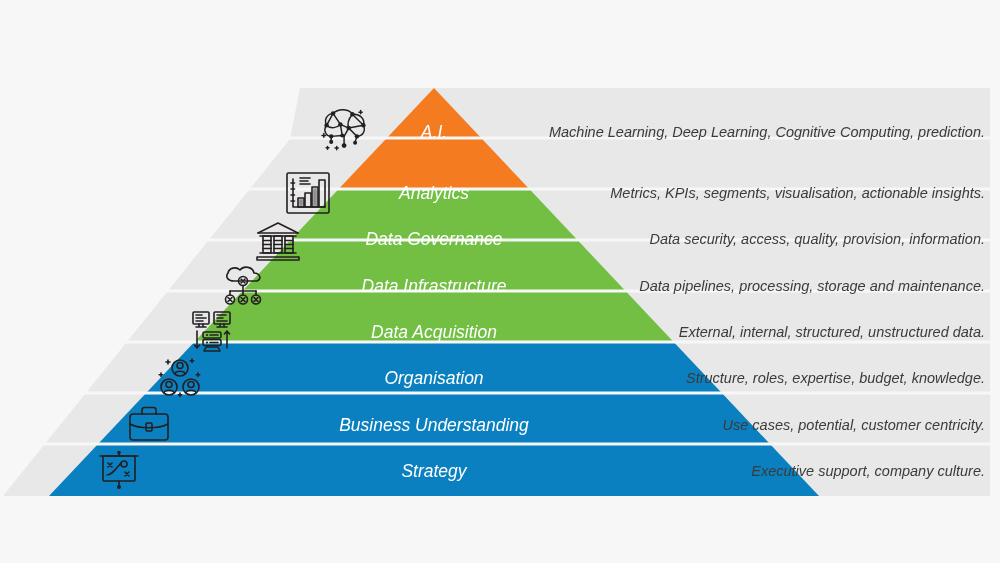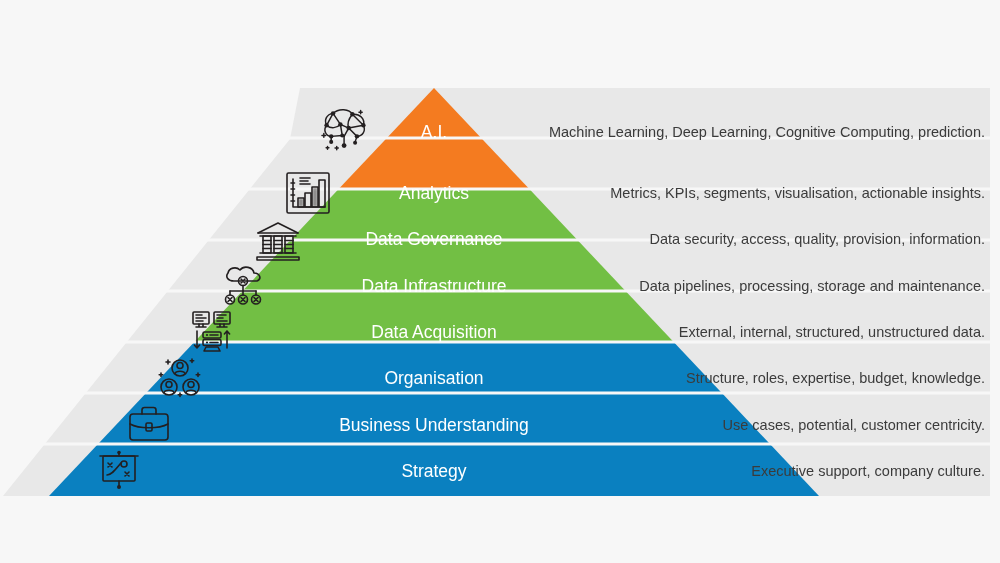--- a/index.html
+++ b/index.html
@@ -10,20 +10,21 @@
     width: 1000px;
     height: 563px;
     background: #f7f7f7;
     font-family: "Liberation Sans", sans-serif;
     overflow: hidden;
   }
   #stage {
     position: relative;
     width: 1000px;
     height: 563px;
+    font-style: italic;
   }
   svg.diagram {
     position: absolute;
     left: 0;
     top: 0;
     width: 1000px;
     height: 563px;
     display: block;
   }
   .row-label {

